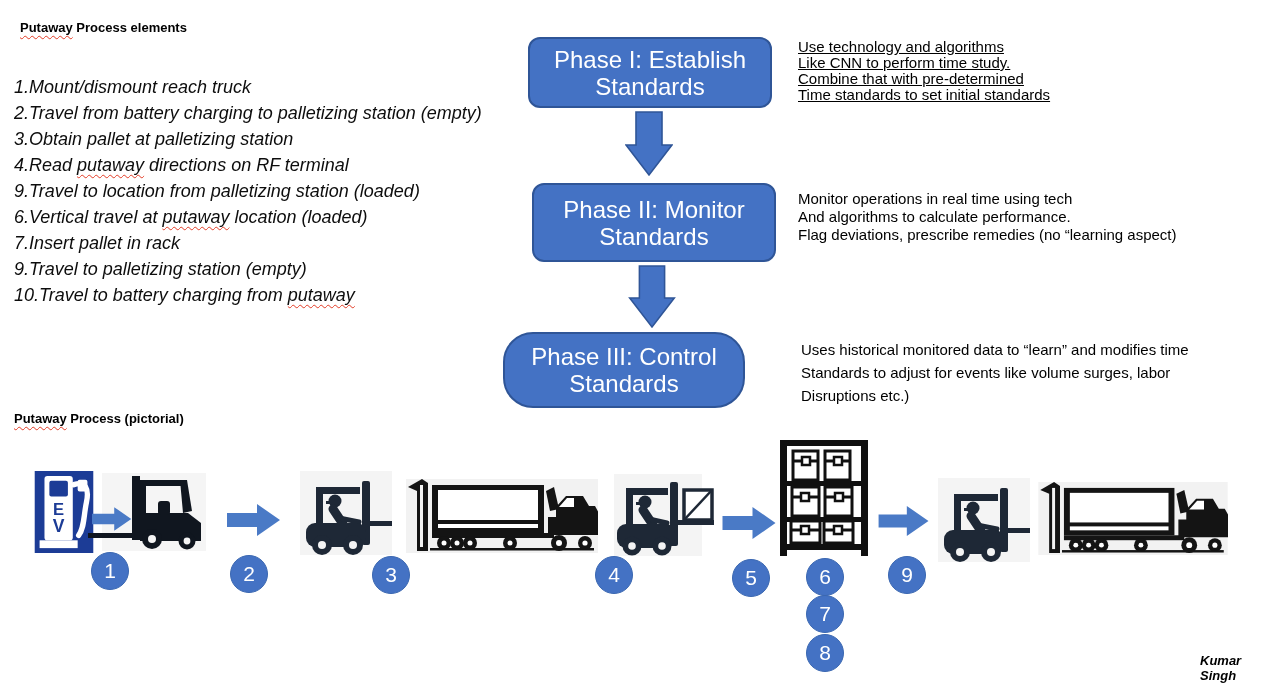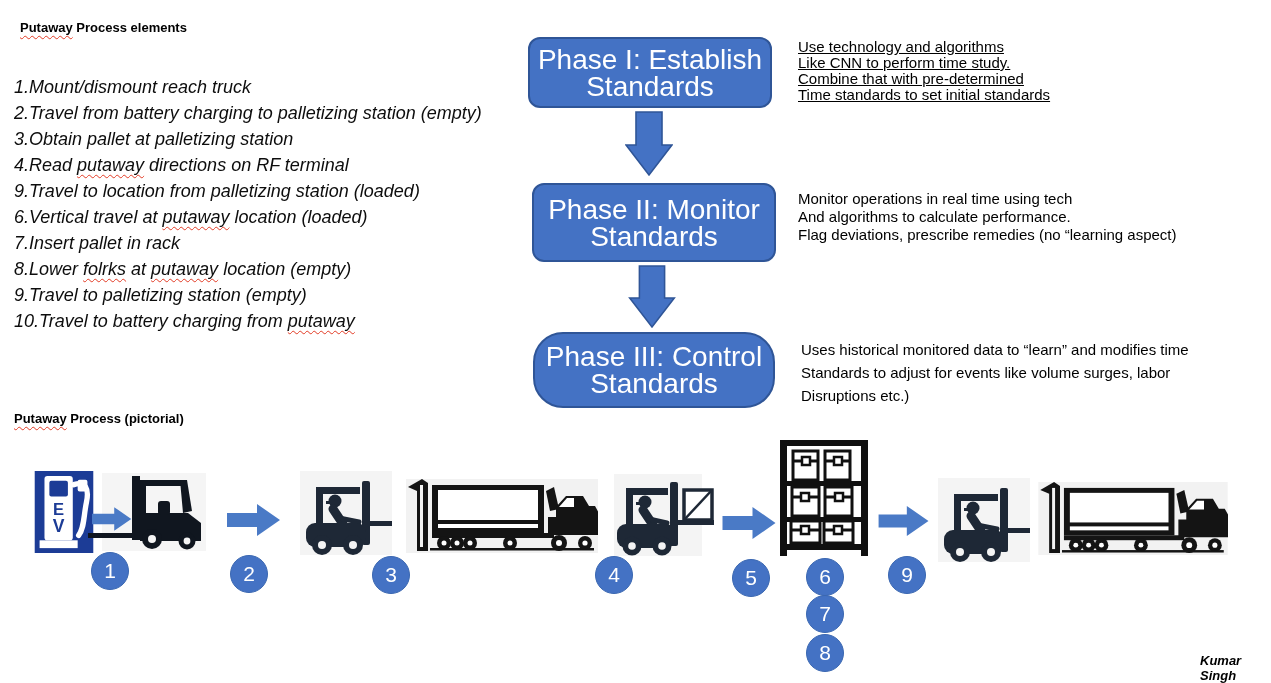--- a/index.html
+++ b/index.html
@@ -12,26 +12,26 @@
     text-decoration-line:underline; text-decoration-style:wavy;
     text-decoration-color:#e23b25; text-decoration-thickness:1px;
     text-underline-offset:3px; text-decoration-skip-ink:none;
   }
   .heading { position:absolute; margin:0; font-size:13px; font-weight:bold; color:#000; }
   .h-top { left:20px; top:20px; }
   .h-pictorial { left:14px; top:411px; }
   .plist { position:absolute; left:14px; top:74px; width:474px; font-style:italic; font-size:18px; line-height:26px; color:#0d0d0d; }
   .phase-box {
     position:absolute; box-sizing:border-box; background:#4472C4; border:2.5px solid #2F5597;
-    border-radius:12px; color:#fff; font-size:28px; line-height:27px; text-align:center;
+    border-radius:12px; color:#fff; font-size:24px; line-height:27px; text-align:center;
     display:flex; align-items:center; justify-content:center; white-space:pre-line;
   }
   .b1 { left:528px; top:37px;  width:244px; height:71px; }
   .b2 { left:532px; top:183px; width:244px; height:79px; }
-  .b3 { left:533px; top:332px; width:242px; height:76px;border-radius:30px; }
+  .b3 { left:503px; top:332px; width:242px; height:76px;border-radius:30px; }
   .darr { position:absolute; }
   .a1 { left:625px; top:111px; }
   .a2 { left:628px; top:265px; }
   .desc { position:absolute; font-size:15px; color:#000; white-space:pre-line; }
   .d1 { left:798px; top:39px;  line-height:16px;text-decoration:underline; }
   .d2 { left:798px; top:190px; line-height:18px; }
   .d3 { left:801px; top:338px; line-height:23px; width:470px; }
   .icon { position:absolute; }
   .i-ev    { left:34px;  top:471px; }
   .i-fk1   { left:88px;  top:473px; }
@@ -64,21 +64,20 @@
   <h1 class="heading h-top"><span class="sq">Putaway</span> Process elements</h1>
 
   <div class="plist">
     <div>1.Mount/dismount reach truck</div>
     <div>2.Travel from battery charging to palletizing station (empty)</div>
     <div>3.Obtain pallet at palletizing station</div>
     <div>4.Read <span class="sq">putaway</span> directions on RF terminal</div>
     <div>9.Travel to location from palletizing station (loaded)</div>
     <div>6.Vertical travel at <span class="sq">putaway</span> location (loaded)</div>
     <div>7.Insert pallet in rack</div>
-    <div>8.Lower <span class="sq">folrks</span> at <span class="sq">putaway</span> location (empty)</div>
     <div>9.Travel to palletizing station (empty)</div>
     <div>10.Travel to battery charging from <span class="sq">putaway</span></div>
   </div>
 
   <div class="phase-box b1">Phase I: Establish
 Standards</div>
   <svg class="darr a1" width="48" height="66" viewBox="0 0 48 66">
     <polygon points="11,1 37,1 37,34 47,34 24,64 1,34 11,34" fill="#4472C4" stroke="#2F5597" stroke-width="1.6"></polygon>
   </svg>
   <div class="phase-box b2">Phase II: Monitor

